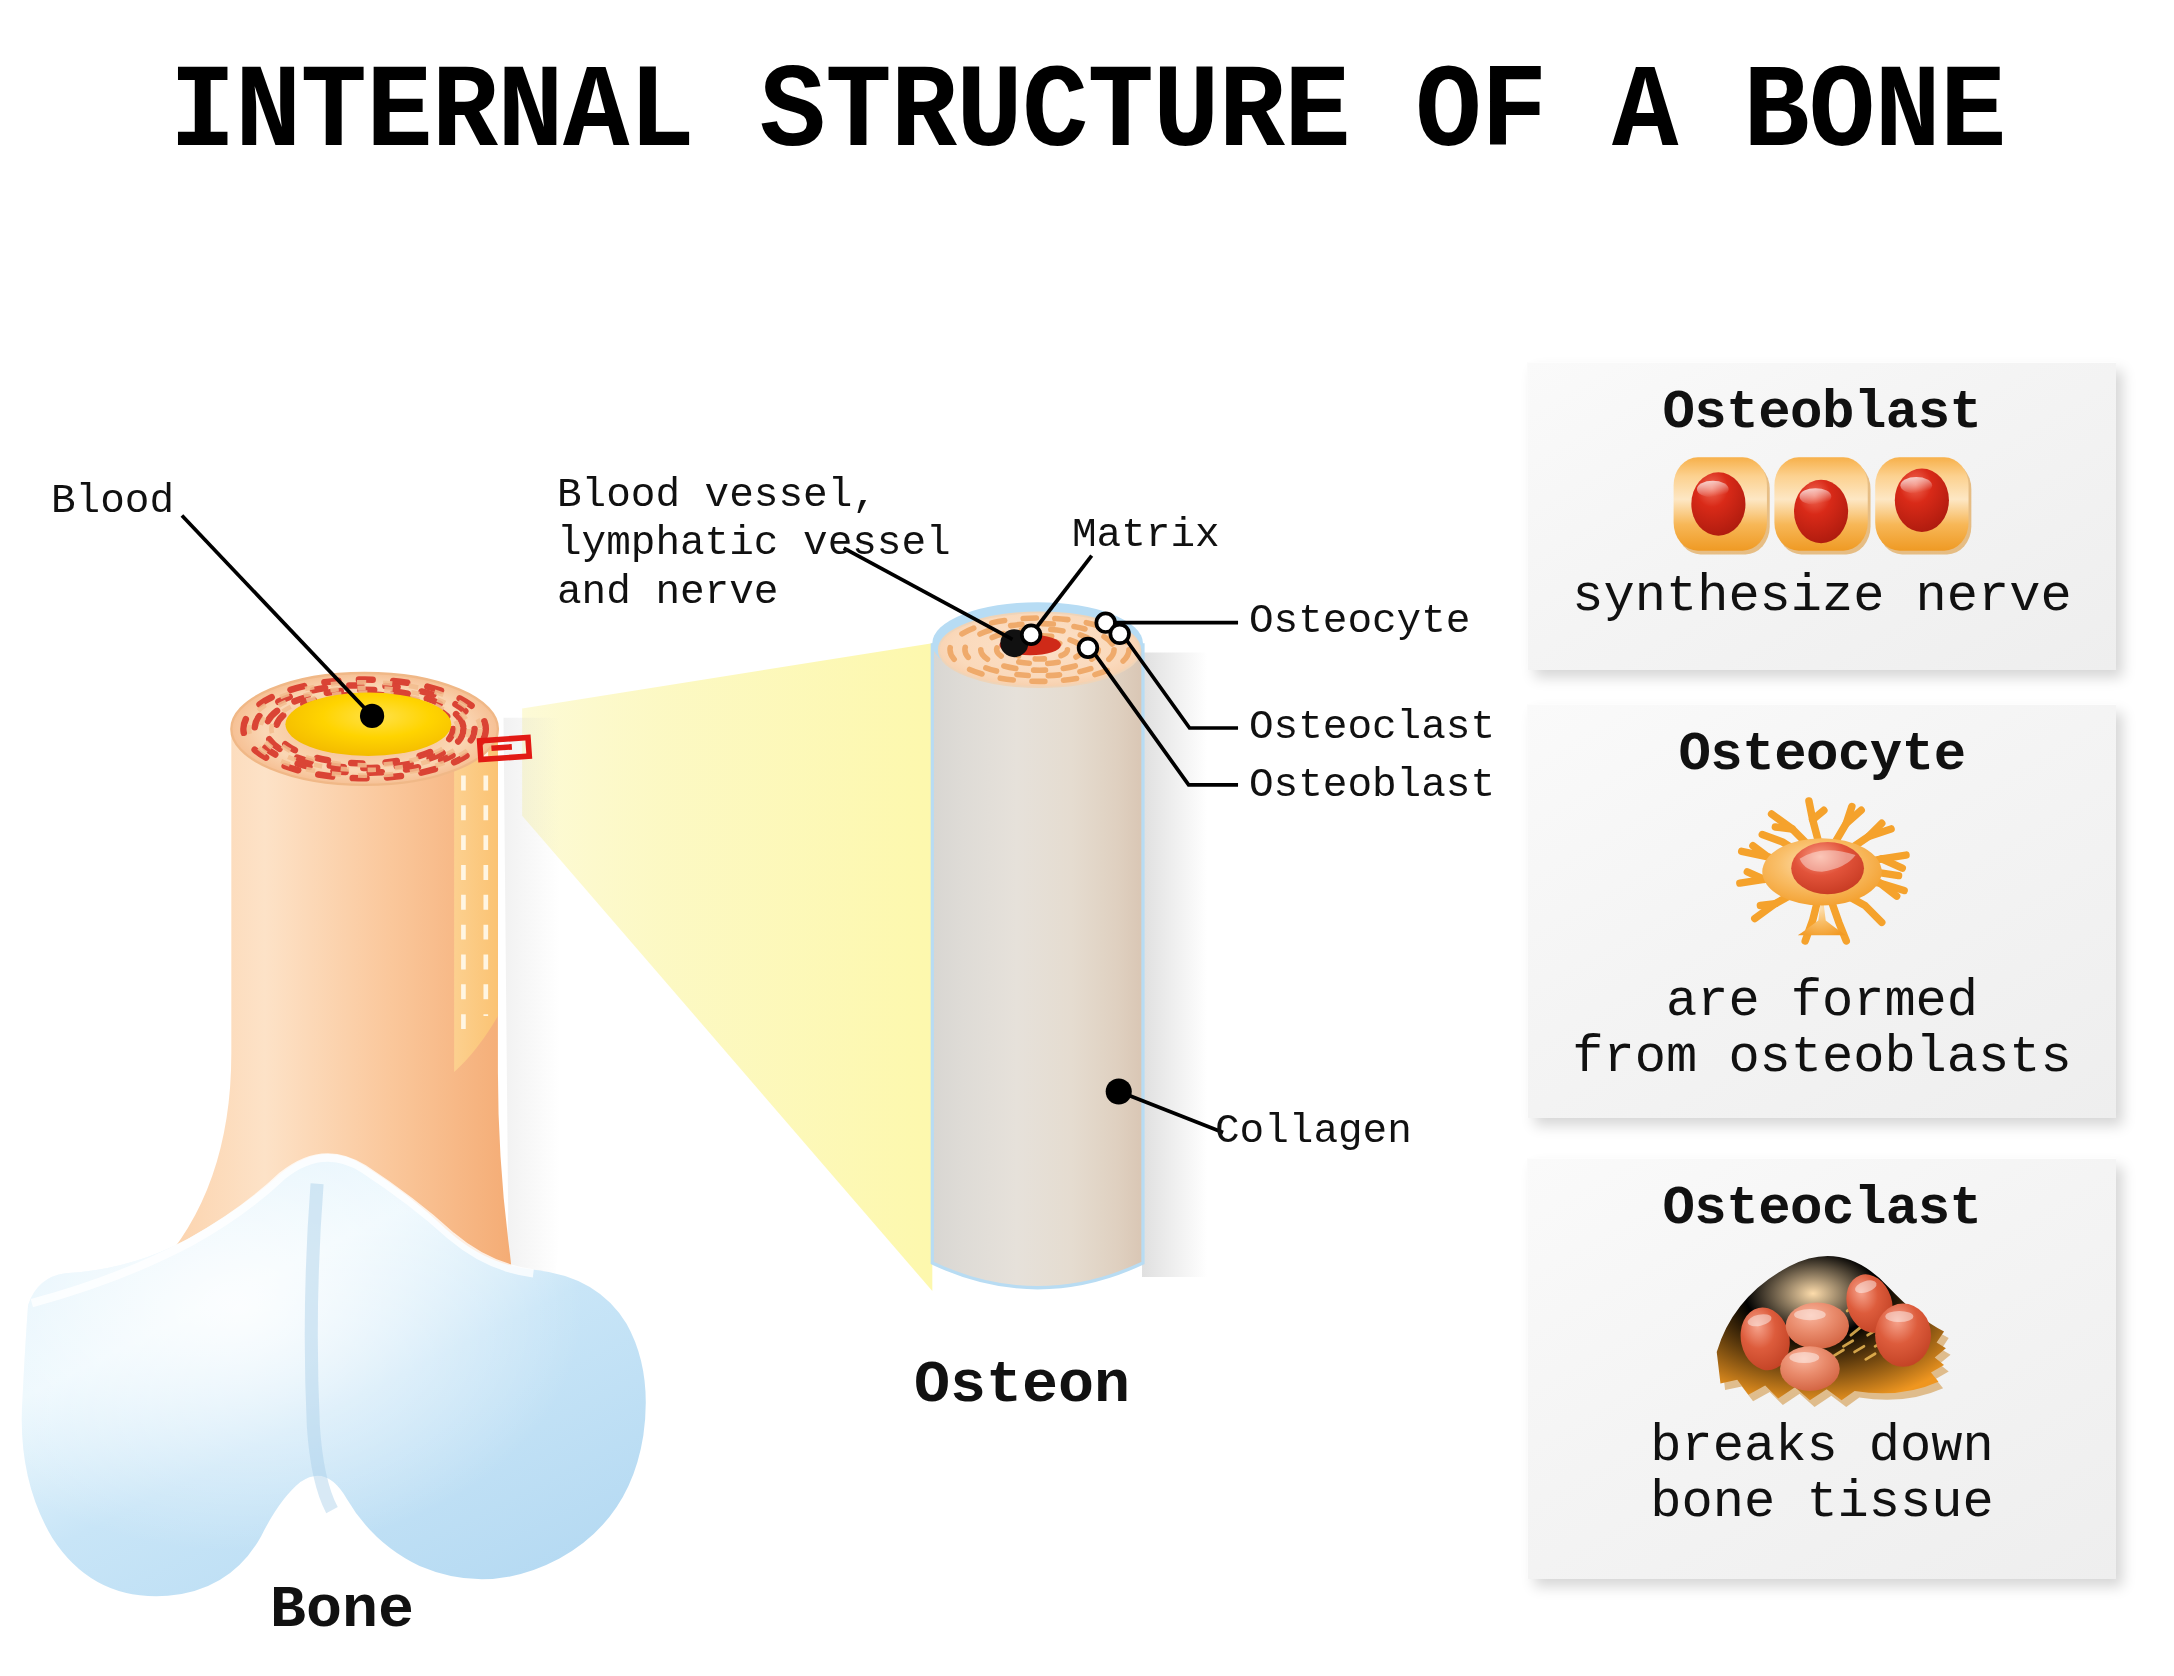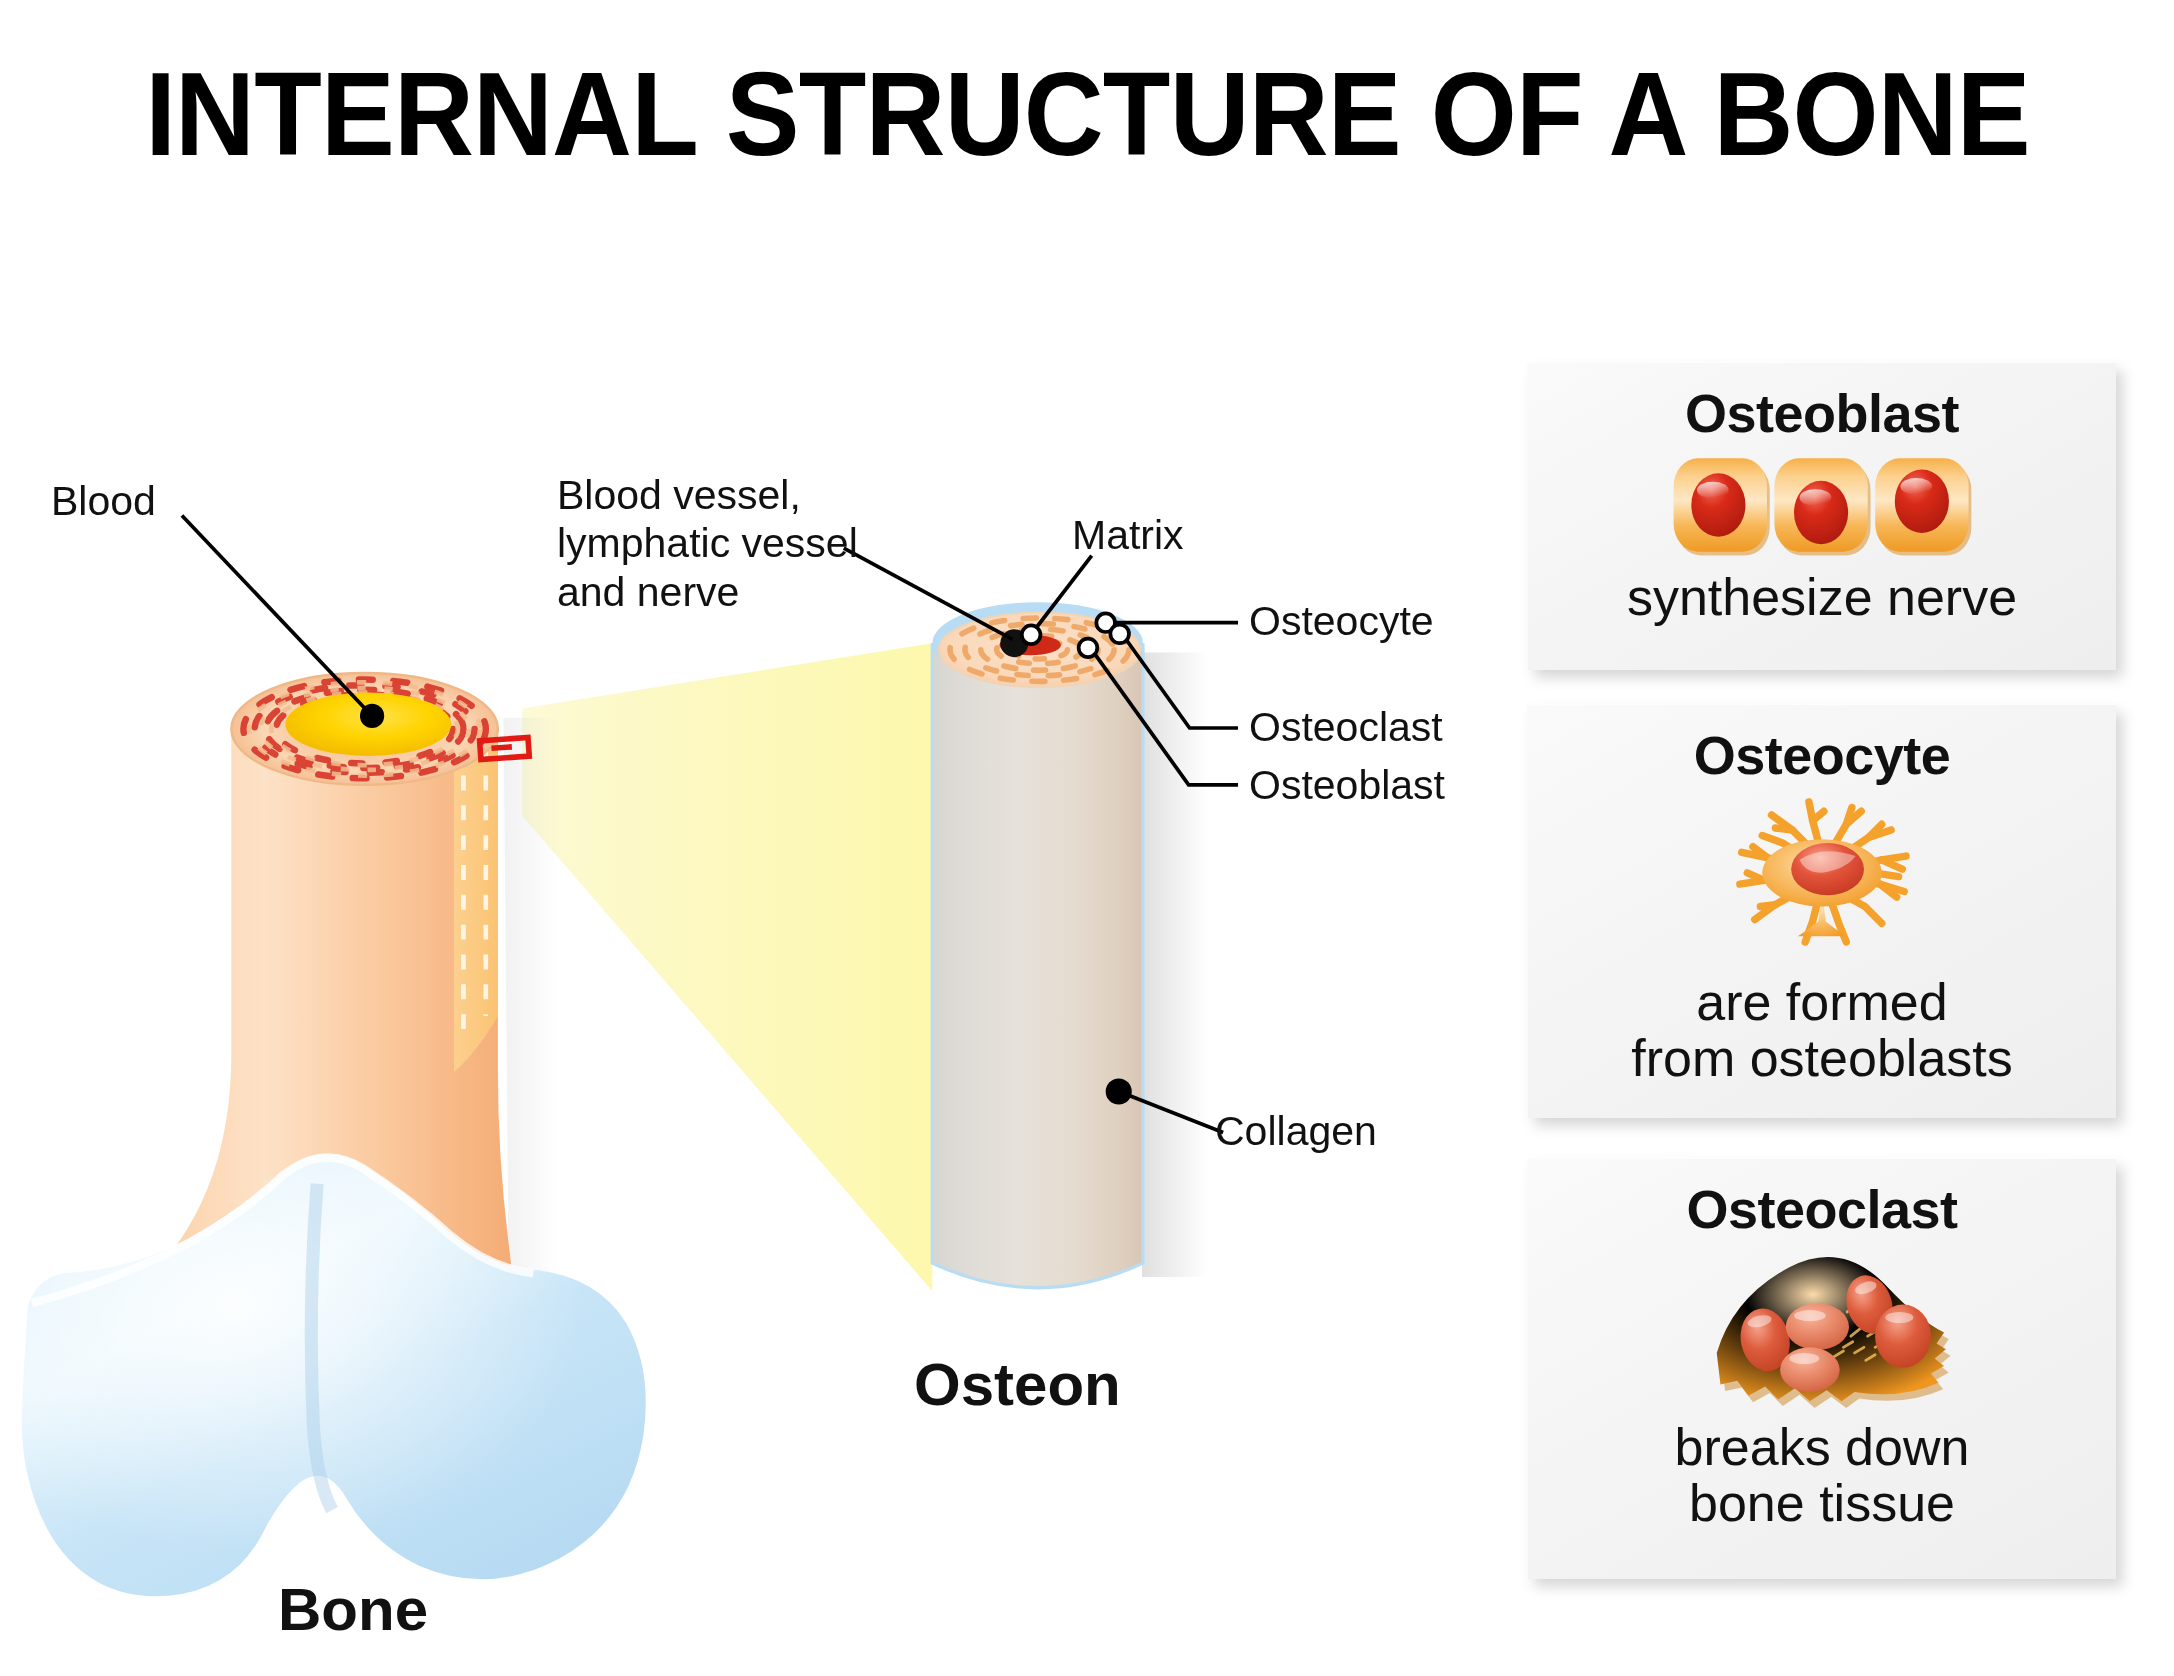--- a/index.html
+++ b/index.html
@@ -1,21 +1,21 @@
 <!DOCTYPE html>
 <html style="font-size:15px"><head>
 <meta charset="utf-8">
 <style>
   html,body{margin:0;padding:0;background:#fff;}
   body{
     width:2175px;height:1676px;position:relative;overflow:hidden;
     font-family:"Liberation Sans", sans-serif;
     color:#1a1a1a;
   }
-  #stage{position:absolute;inset:0;}
+  #stage{position:absolute;inset:0;font-family:Liberation Mono, monospace;}
 
   
   .title{
     position:absolute;left:0;top:54px;width:2175px;
     text-align:center;
     font-weight:bold;
     font-size:119px;
     letter-spacing:-0.9px;
     line-height:1;
     transform:scaleX(0.93);
@@ -311,21 +311,21 @@
   <div class="lbl" style="left:1249px;top:597px;">Osteocyte</div>
 
   <div class="lbl" style="left:1249px;top:703px;">Osteoclast</div>
 
   <div class="lbl" style="left:1249px;top:761px;">Osteoblast</div>
 
   <div class="lbl" style="left:1215px;top:1107px;">Collagen</div>
 
   <div class="lbl bold" style="left:914px;top:1350px;">Osteon</div>
 
-  <div class="lbl bold" style="left:278px;top:1575px;">Bone</div>
+  <div class="lbl bold" style="left:270px;top:1575px;">Bone</div>
 
   <div class="card" style="left:1527px;top:362px;width:589px;height:308px;">
     <div class="card-title">Osteoblast</div>
     <div class="card-art" style="margin-top:5.6px;">
       <svg width="308" height="112" viewBox="0 0 330 120">
         <defs>
           <linearGradient id="cbBody" x1="0" y1="0" x2="0" y2="1">
             <stop offset="0" stop-color="#f7b04a"></stop>
             <stop offset="0.20" stop-color="#fcd18f"></stop>
             <stop offset="0.45" stop-color="#fde7c4"></stop>

